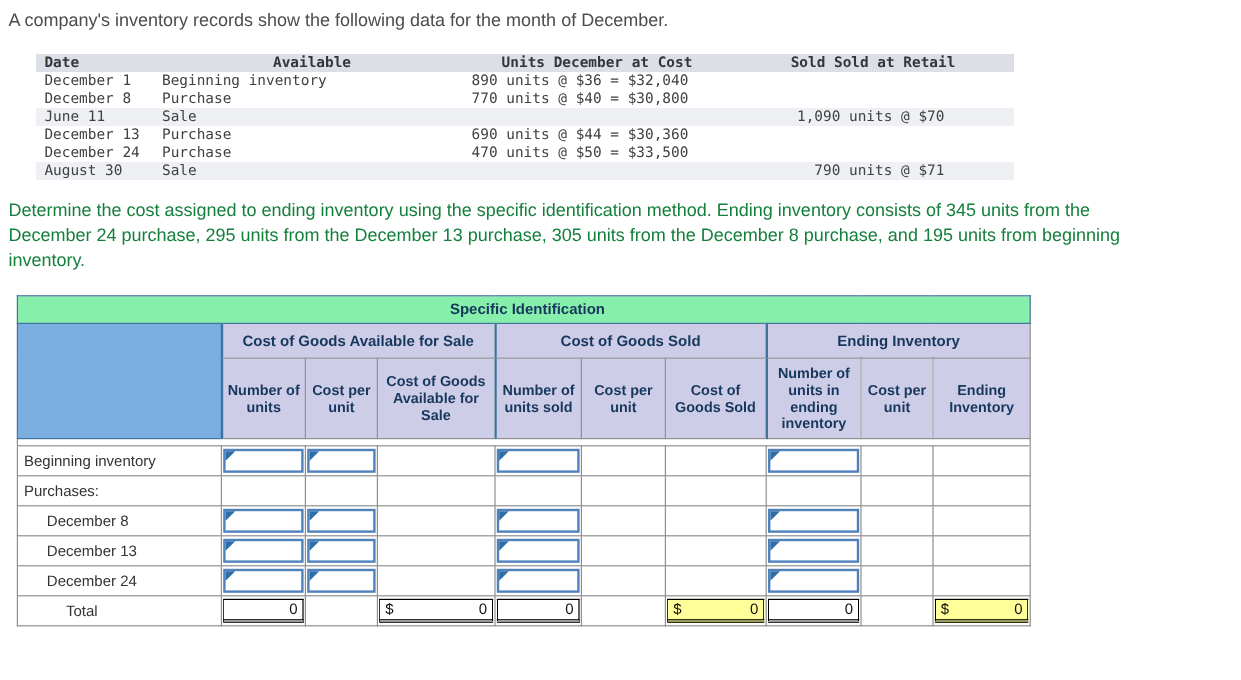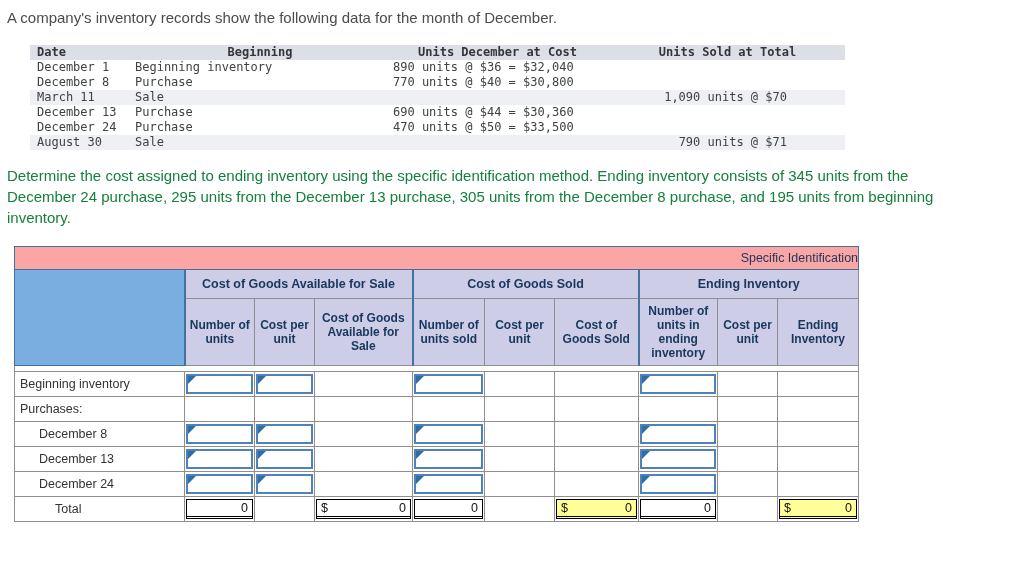--- a/index.html
+++ b/index.html
@@ -30,23 +30,23 @@
 
   
   .ws {
     margin:18px 0 0 14px; width:844px;
     border-collapse:collapse; table-layout:fixed;
     font-size:12.5px;
   }
   .ws td { border:1px solid #8f8f8f; padding:0; vertical-align:middle; overflow:hidden; }
 
   .ws .trow td {
-    background:#fca5a5; border:1px solid #41719c;
-    font-weight:normal; color:#17375d; font-size:12.5px;
-    height:23px; padding-left:6px; text-align:right;
+    background:#86efac; border:1px solid #41719c;
+    font-weight:bold; color:#17375d; font-size:12.5px;
+    height:23px; padding-left:6px; text-align:center;
   }
   .ws .bluecell { background:#7aaee0; border:1px solid #41719c; }
   .ws .ghead {
     background:#cdcde8; text-align:center; font-weight:bold; color:#17375d;
     height:29px; border-top:1px solid #41719c;
   }
   .ws .shc {
     background:#cdcde8; text-align:center; font-weight:bold; color:#17375d;
     font-size:12px; line-height:14px; height:67px; padding:2px 2px;
   }
@@ -81,38 +81,38 @@
 </style>
 </head>
 <body>
 
 <div class="prob-title">A company's inventory records show the following data for the month of December.</div>
 
 <table class="invtable">
   <tbody>
       <tr class="hd">
     <td class="c-date">Date</td>
-    <td class="c-act">Beginning</td>
+    <td class="c-act">Available</td>
     <td class="c-acq">Units December at Cost</td>
-    <td class="c-sold" style="text-align:center; padding-right:0;">Units Sold at Total</td>
+    <td class="c-sold" style="text-align:center; padding-right:0;">Sold Sold at Retail</td>
   </tr>
   <tr>
     <td class="c-date">December 1</td>
     <td class="c-act">Beginning inventory</td>
     <td class="c-acq">890 units @ $36 = $32,040</td>
     <td class="c-sold"></td>
   </tr>
   <tr>
     <td class="c-date">December 8</td>
     <td class="c-act">Purchase</td>
     <td class="c-acq">770 units @ $40 = $30,800</td>
     <td class="c-sold"></td>
   </tr>
   <tr class="shade">
-    <td class="c-date">March 11</td>
+    <td class="c-date">June 11</td>
     <td class="c-act">Sale</td>
     <td class="c-acq"></td>
     <td class="c-sold">1,090 units @ $70</td>
   </tr>
   <tr>
     <td class="c-date">December 13</td>
     <td class="c-act">Purchase</td>
     <td class="c-acq">690 units @ $44 = $30,360</td>
     <td class="c-sold"></td>
   </tr>

